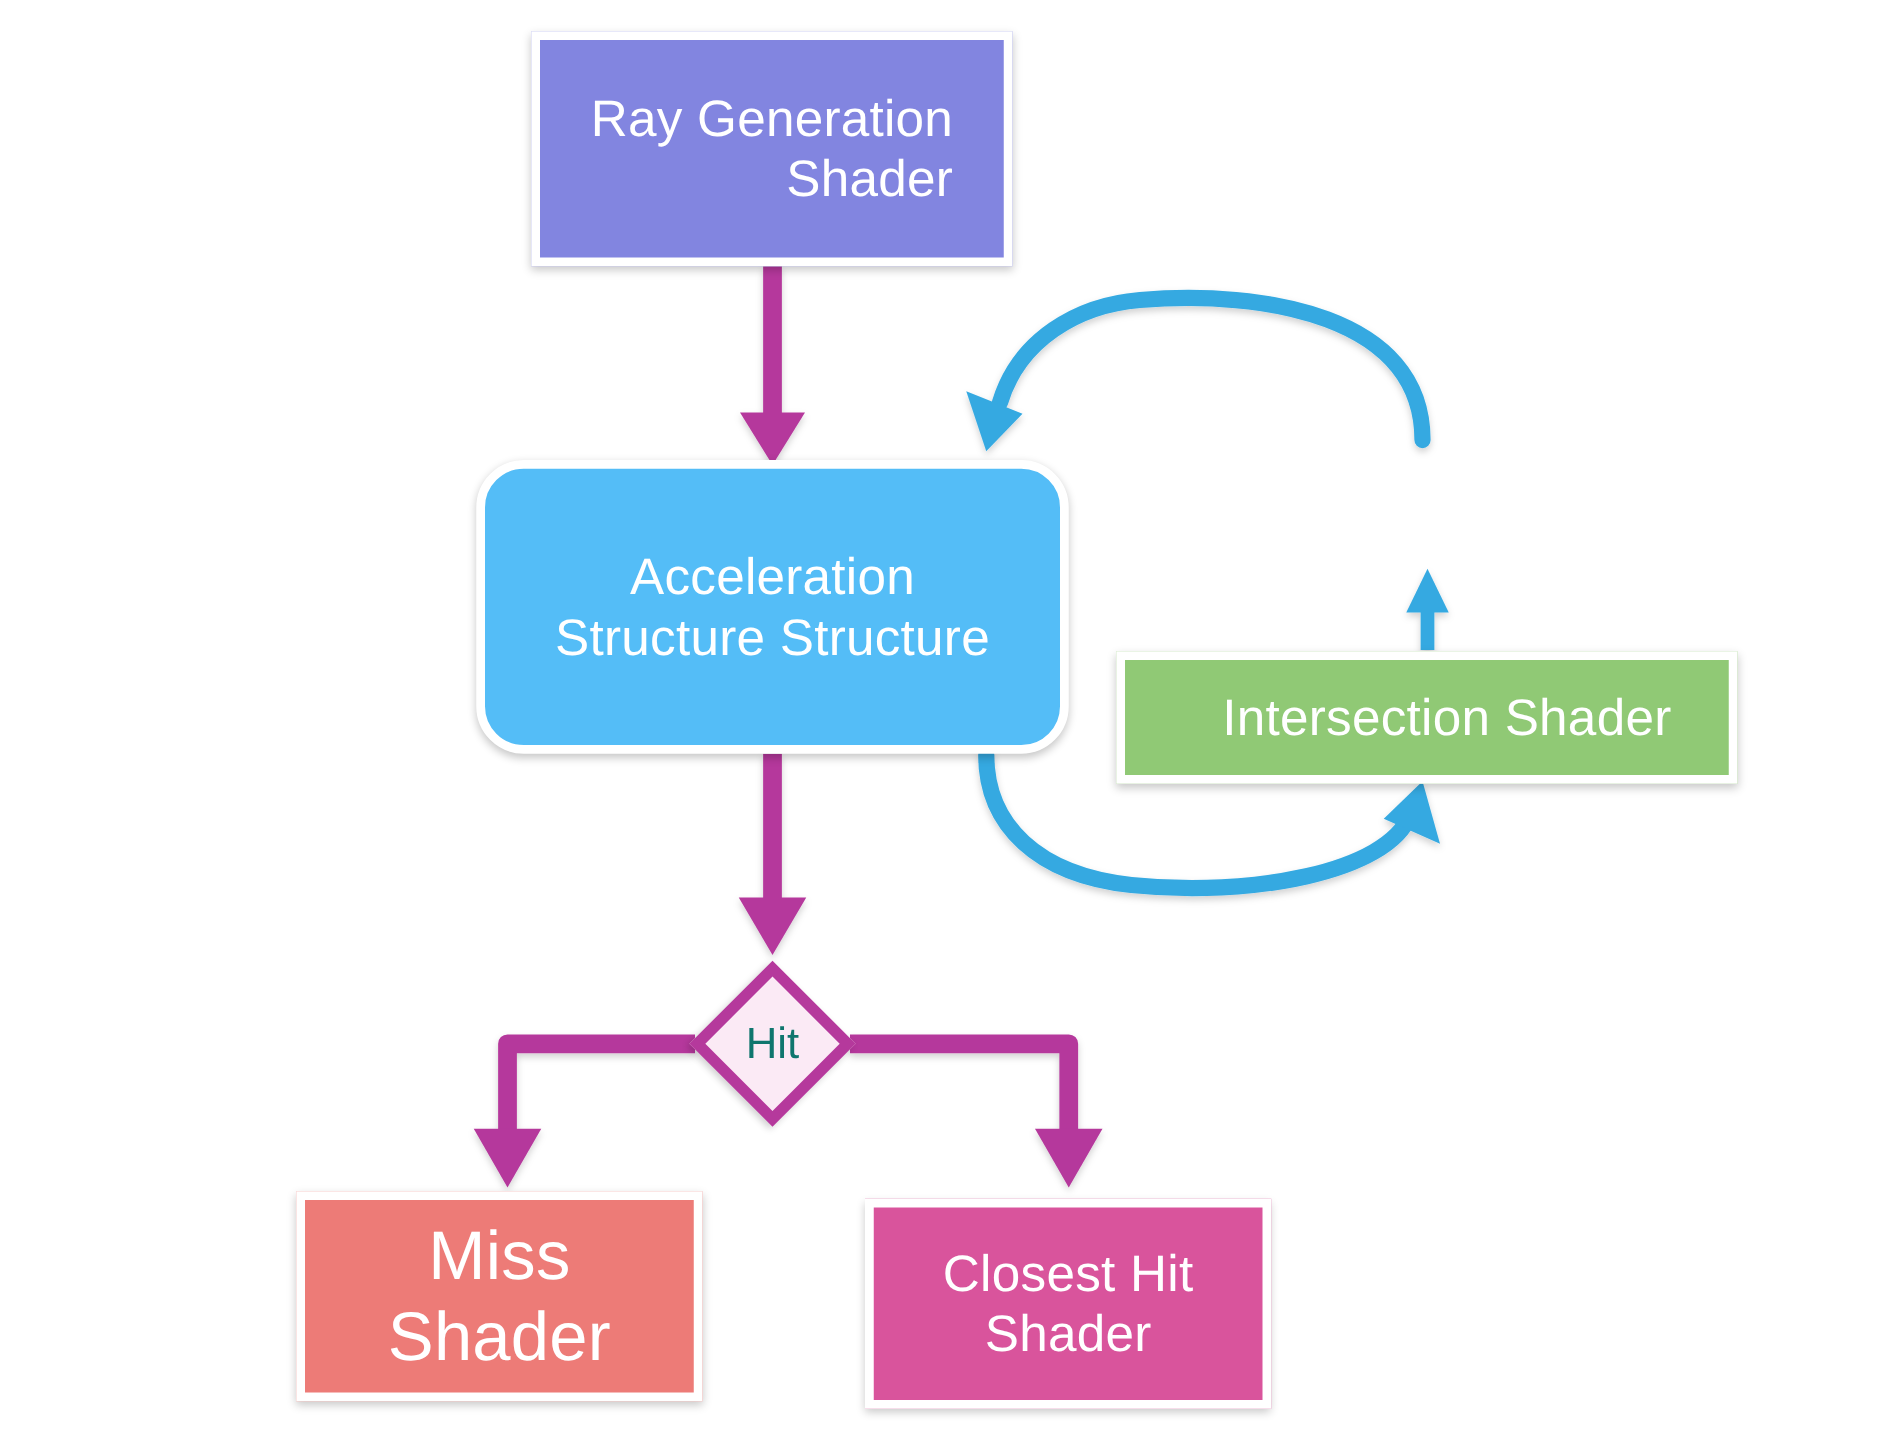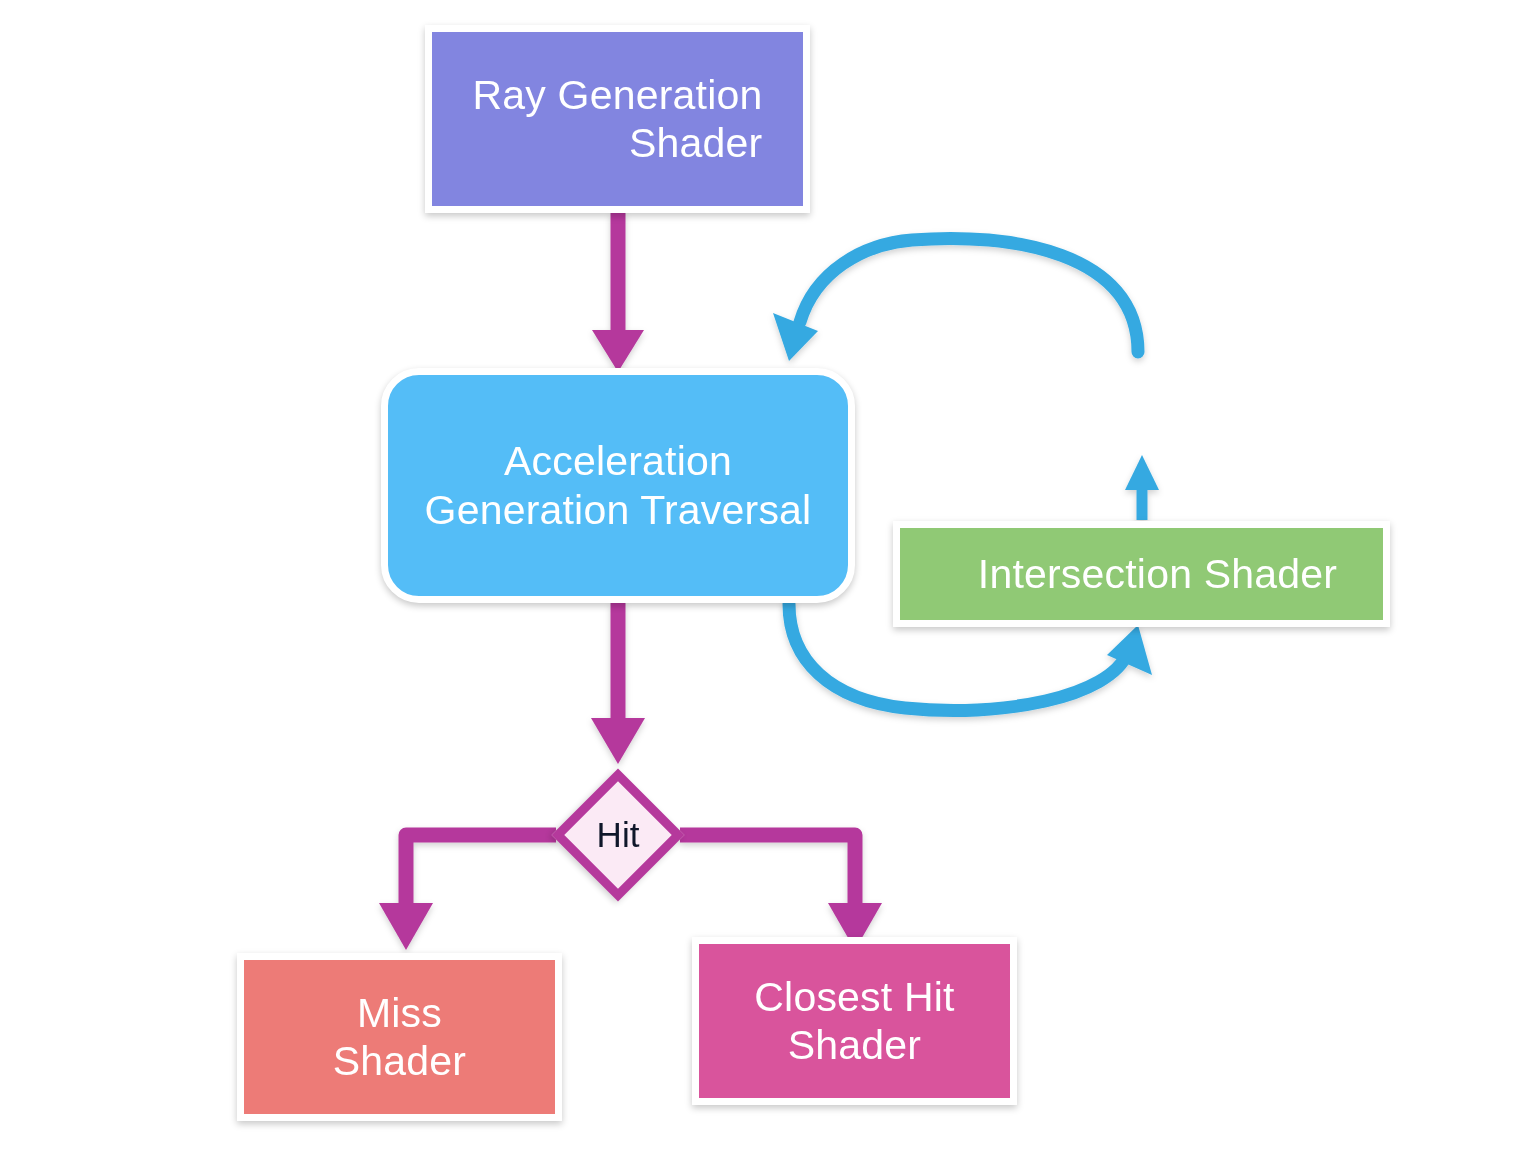--- a/index.html
+++ b/index.html
@@ -80,26 +80,26 @@
     font-size: 41px;
     padding-left: 32px;
   }
   
   #node-miss {
     left: 237px;
     top: 953px;
     width: 325px;
     height: 168px;
     background: #ED7B77;
-    font-size: 41px;
+    font-size: 55px;
   }
   
   #node-closesthit {
     left: 692px;
-    top: 937px;
+    top: 959px;
     width: 325px;
     height: 168px;
     background: #D9549C;
     font-size: 41px;
   }
   
   #node-hit {
     position: absolute;
     left: 552px;
     top: 769px;
@@ -123,21 +123,21 @@
   }
   #node-hit .diamond-label {
     position: absolute;
     left: 0;
     top: 0;
     width: 132px;
     height: 132px;
     display: flex;
     align-items: center;
     justify-content: center;
-    color: #0f172a;
+    color: #0f766e;
     font-size: 35px;
     z-index: 2;
   }
 </style>
 </head>
 <body>
 
 <div id="canvas">
 
   <svg id="edges" viewBox="0 0 1518 1156" width="1518" height="1156" xmlns="http://www.w3.org/2000/svg">
@@ -180,21 +180,21 @@
     <g filter="url(#softshadow)">
       <path d="M 1142 520 L 1142 478" stroke="#36A9E1" stroke-width="11" fill="none"></path>
       <path d="M 1142 455 L 1125 490 L 1159 490 Z" fill="#36A9E1"></path>
     </g>
   </svg>
 
   <div class="node" id="node-raygen">Ray Generation
 Shader</div>
 
   <div class="node" id="node-accel">Acceleration
-Generation Traversal</div>
+Structure Structure</div>
 
 
   <div class="node" id="node-intersection">Intersection Shader</div>
 
   <div class="node" id="node-miss">Miss
 Shader</div>
 
   <div class="node" id="node-closesthit">Closest Hit
 Shader</div>
 

